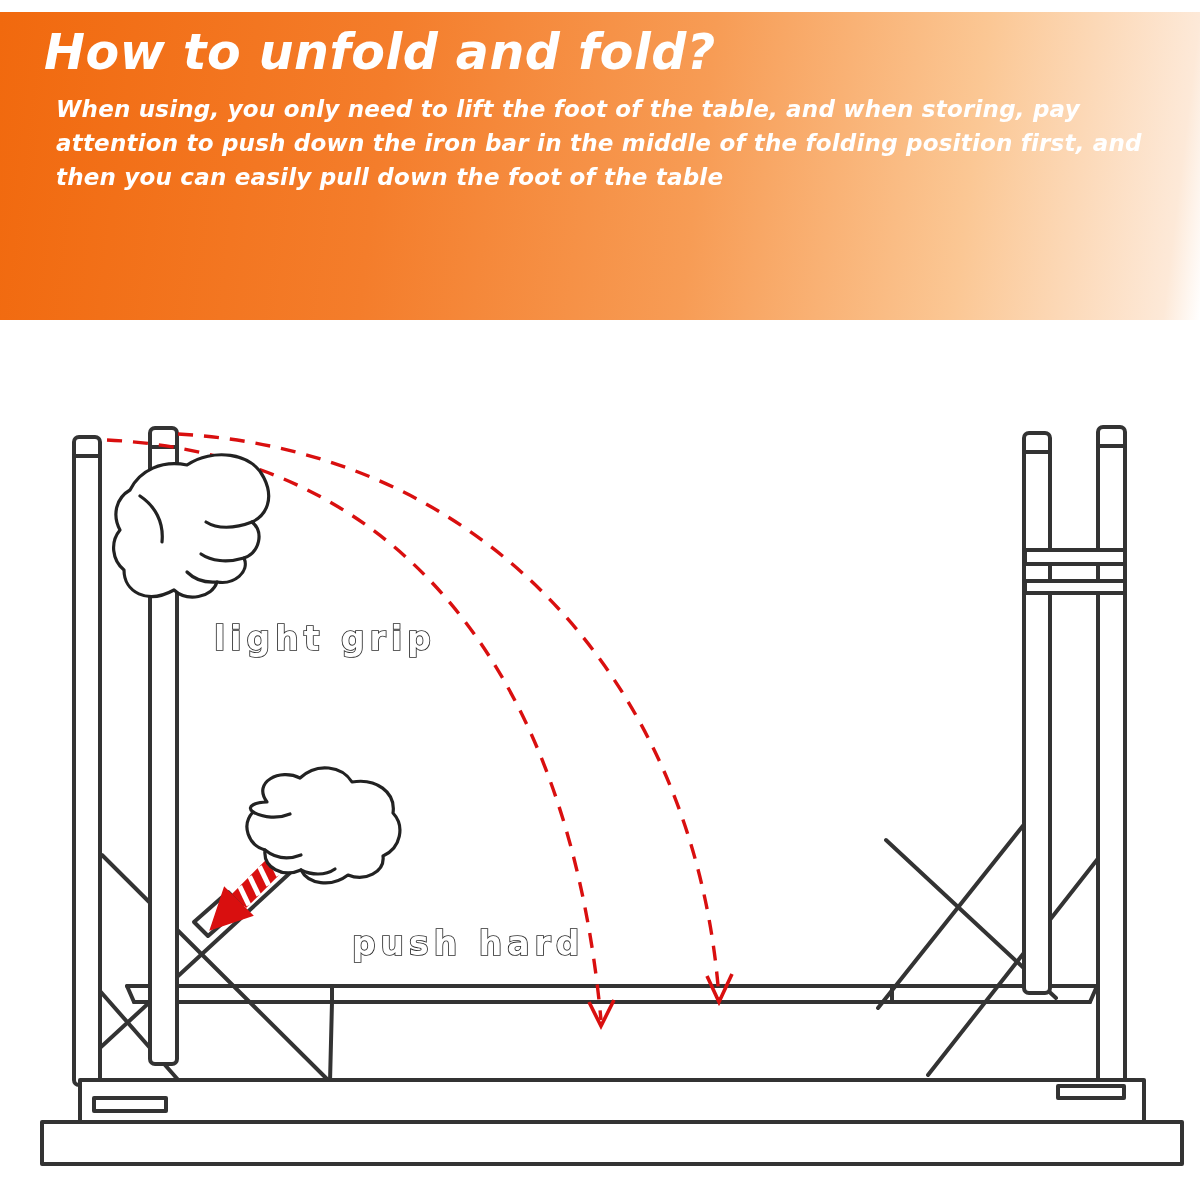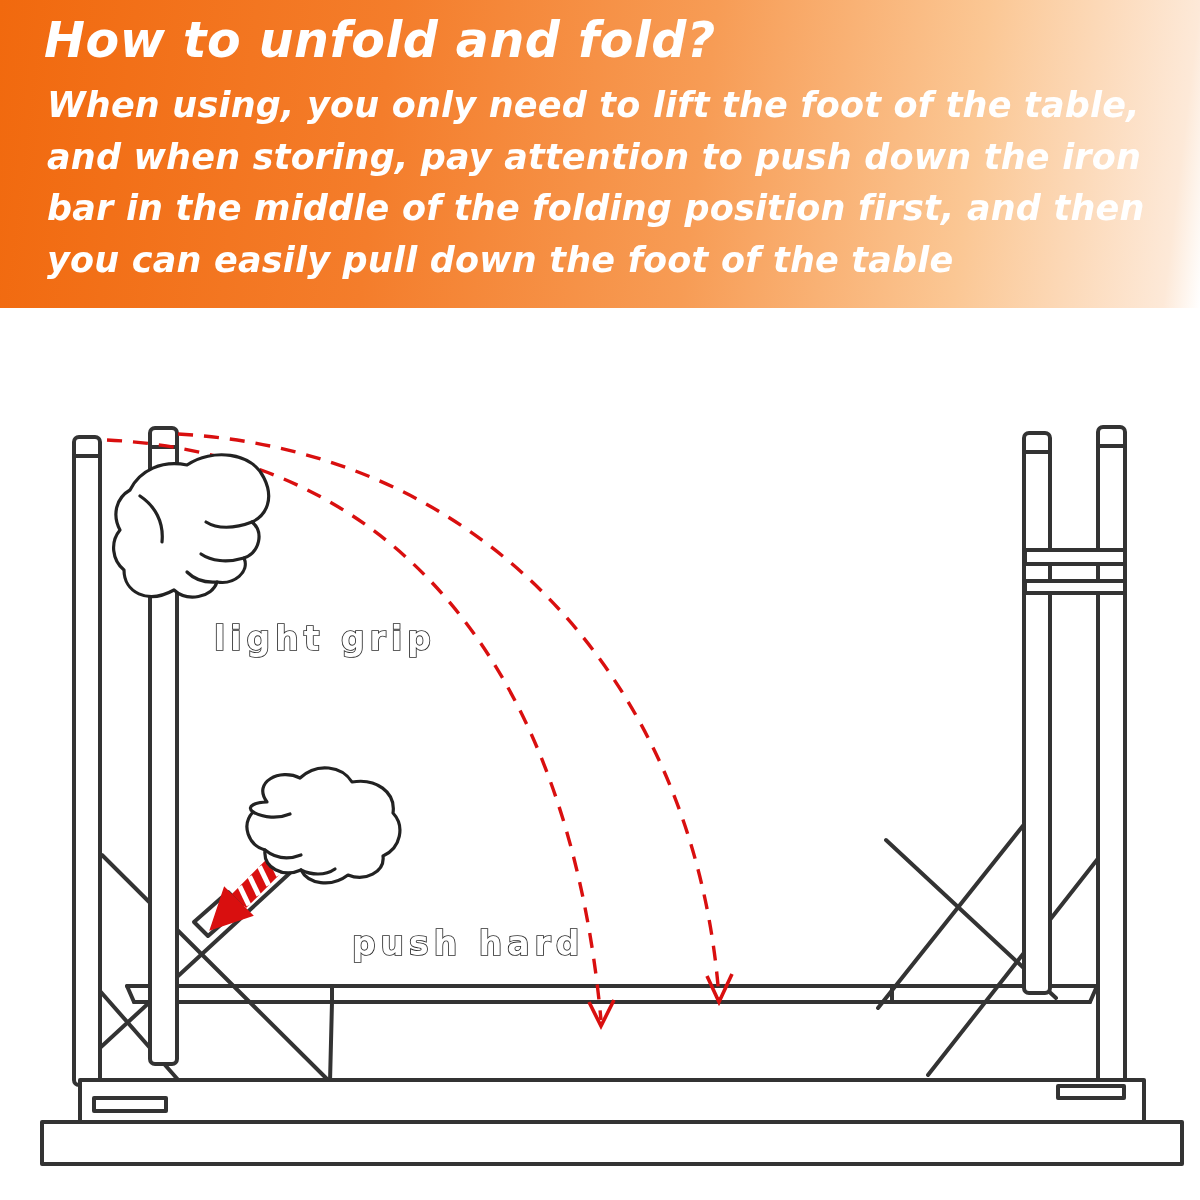--- a/index.html
+++ b/index.html
@@ -1,27 +1,27 @@
 <!DOCTYPE html>
 <html><head>
 <meta charset="utf-8">
 <style>
   html,body{margin:0;padding:0;}
   body{
     width:1200px;height:1200px;position:relative;background:#ffffff;overflow:hidden;
     font-family:"DejaVu Sans", sans-serif;
   }
   .banner{
-    position:absolute;top:0;left:0;width:1200px;height:308px;box-sizing:border-box;
+    position:absolute;top:12px;left:0;width:1200px;height:308px;box-sizing:border-box;
     padding:14px 36px 0 44px;
     background:linear-gradient(97deg,#f1690e 0%,#f47d2b 32%,#f79c55 58%,#fbc794 80%,#fde9d8 97%,#ffffff 100%);
     color:#ffffff;font-style:italic;font-weight:bold;
   }
   .banner h1{margin:0 0 12px 0;font-size:49px;line-height:1.1;letter-spacing:0.5px;}
-  .banner p{margin:3px;font-size:35px;line-height:1.48;max-width:1118px;letter-spacing:0.2px;}
+  .banner p{margin:12px;font-size:23px;line-height:1.48;max-width:1118px;letter-spacing:0.2px;}
   .diagram{position:absolute;top:410px;left:0;width:1200px;height:790px;padding-left:12px;}
   svg{display:block;}
 </style>
 </head>
 <body>
 
 <div class="banner">
   <h1>How to unfold and fold?</h1>
   <p>When using, you only need to lift the foot of the table, and when storing, pay attention to push down the iron bar in the middle of the folding position first, and then you can easily pull down the foot of the table</p>
 </div>

